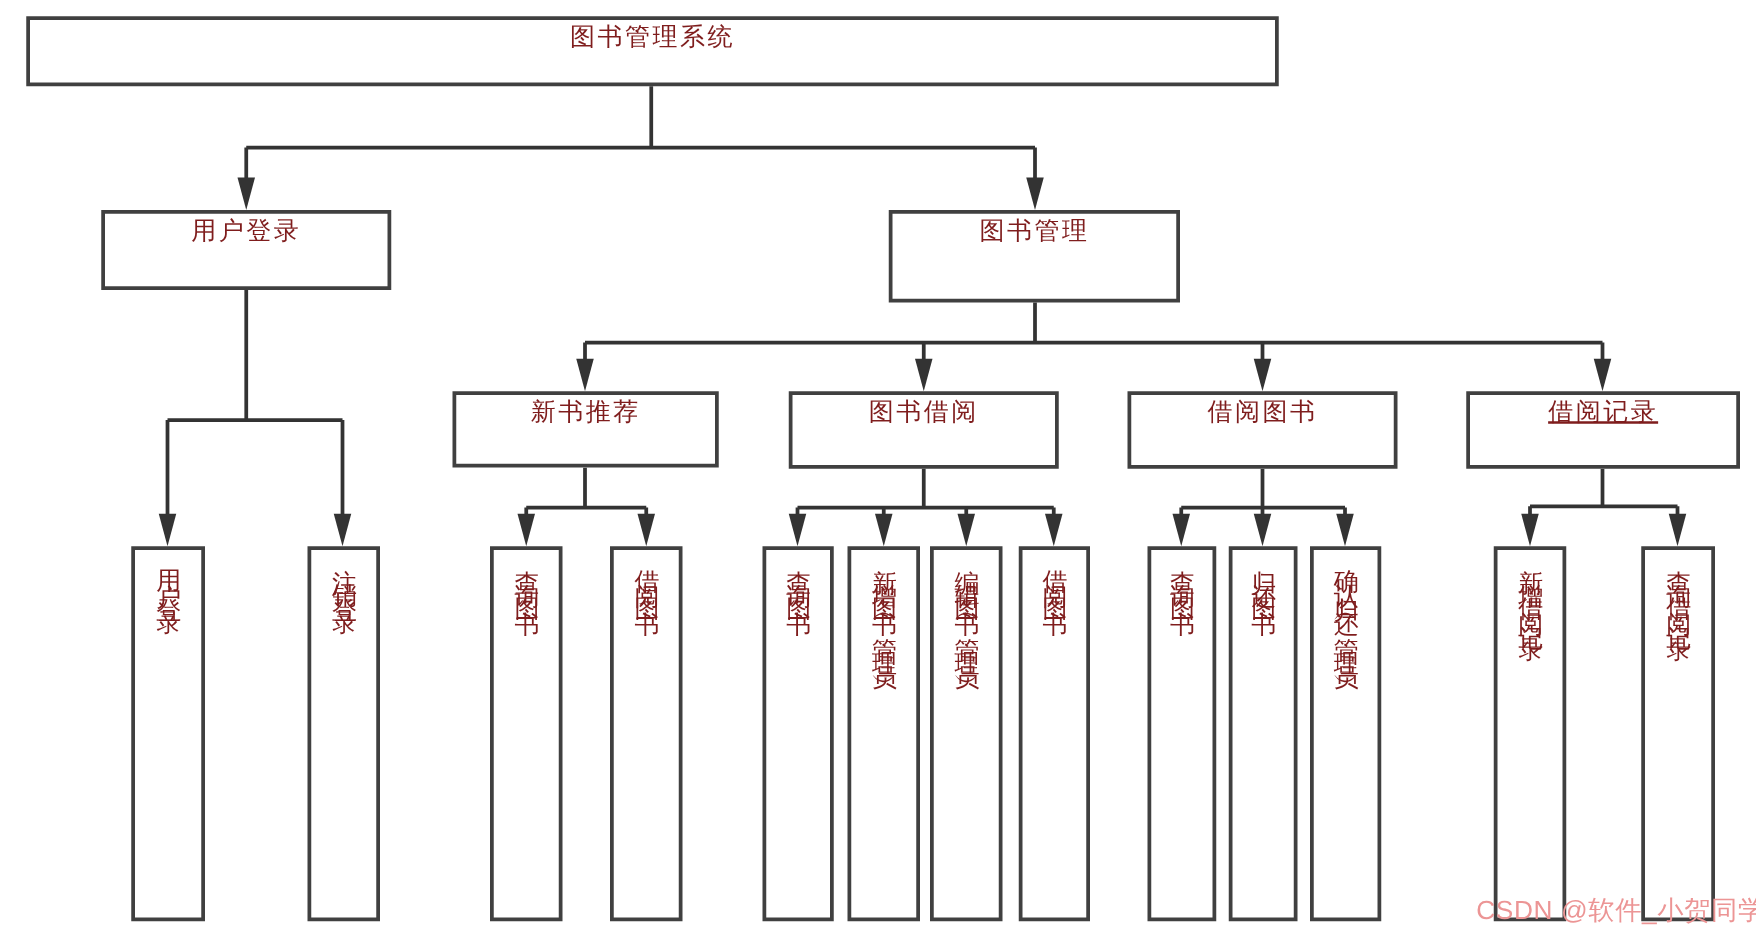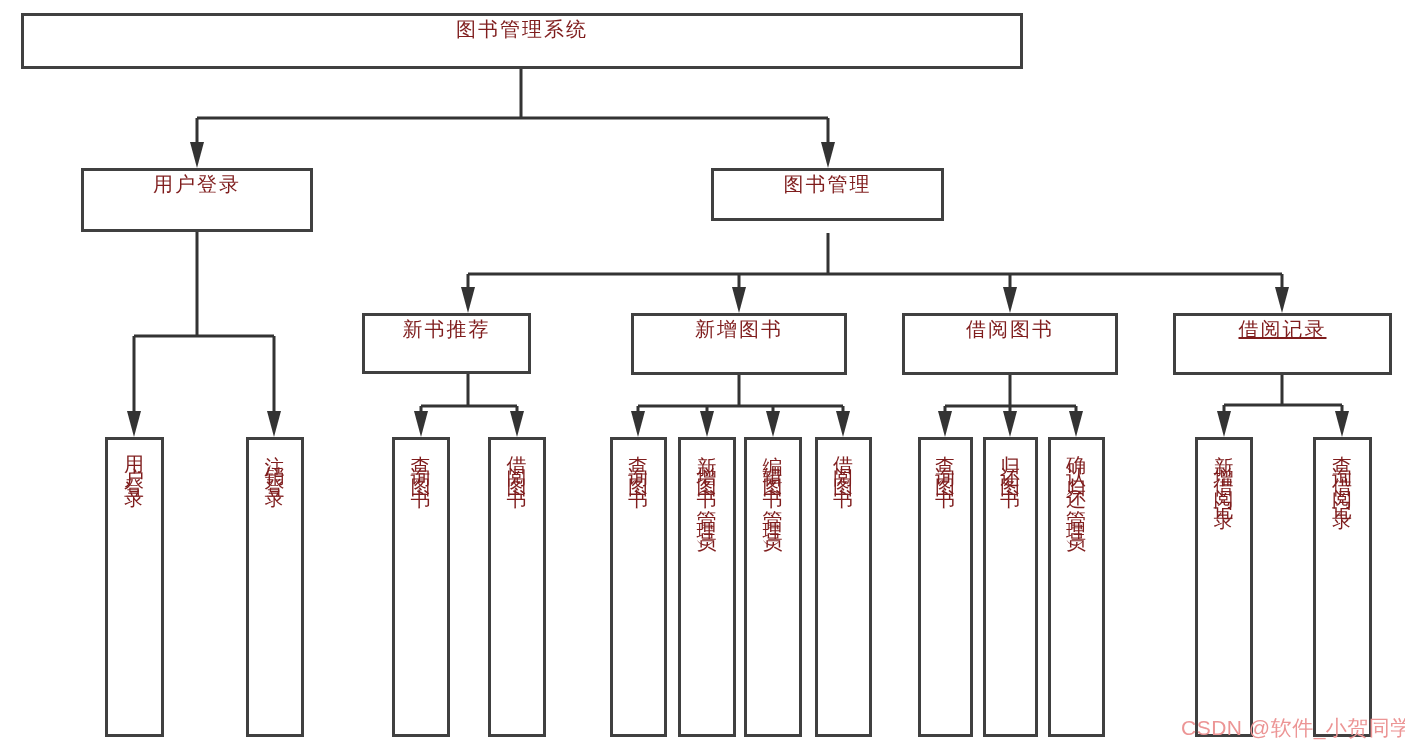--- a/index.html
+++ b/index.html
@@ -88,29 +88,29 @@
     </g>
   </svg>
 
   <div class="node hnode" style="left:21px;top:13px;width:1002px;height:56px;">
     <span>图书管理系统</span>
   </div>
 
   <div class="node hnode" style="left:81px;top:168px;width:232px;height:64px;">
     <span>用户登录</span>
   </div>
-  <div class="node hnode" style="left:711px;top:168px;width:233px;height:53px;">
+  <div class="node hnode" style="left:711px;top:168px;width:233px;height:74px;">
     <span>图书管理</span>
   </div>
 
-  <div class="node hnode" style="left:362px;top:313px;width:169px;height:61px;">
+  <div class="node hnode" style="left:362px;top:313px;width:213px;height:61px;">
     <span>新书推荐</span>
   </div>
   <div class="node hnode" style="left:631px;top:313px;width:216px;height:62px;">
-    <span>新增图书</span>
+    <span>图书借阅</span>
   </div>
   <div class="node hnode" style="left:902px;top:313px;width:216px;height:62px;">
     <span>借阅图书</span>
   </div>
   <div class="node hnode" style="left:1173px;top:313px;width:219px;height:62px;text-decoration:underline;">
     <span>借阅记录</span>
   </div>
 
   <div class="node vnode" style="left:105px;top:437px;width:59px;height:300px;">
     <span class="vtext">用户登录</span>

